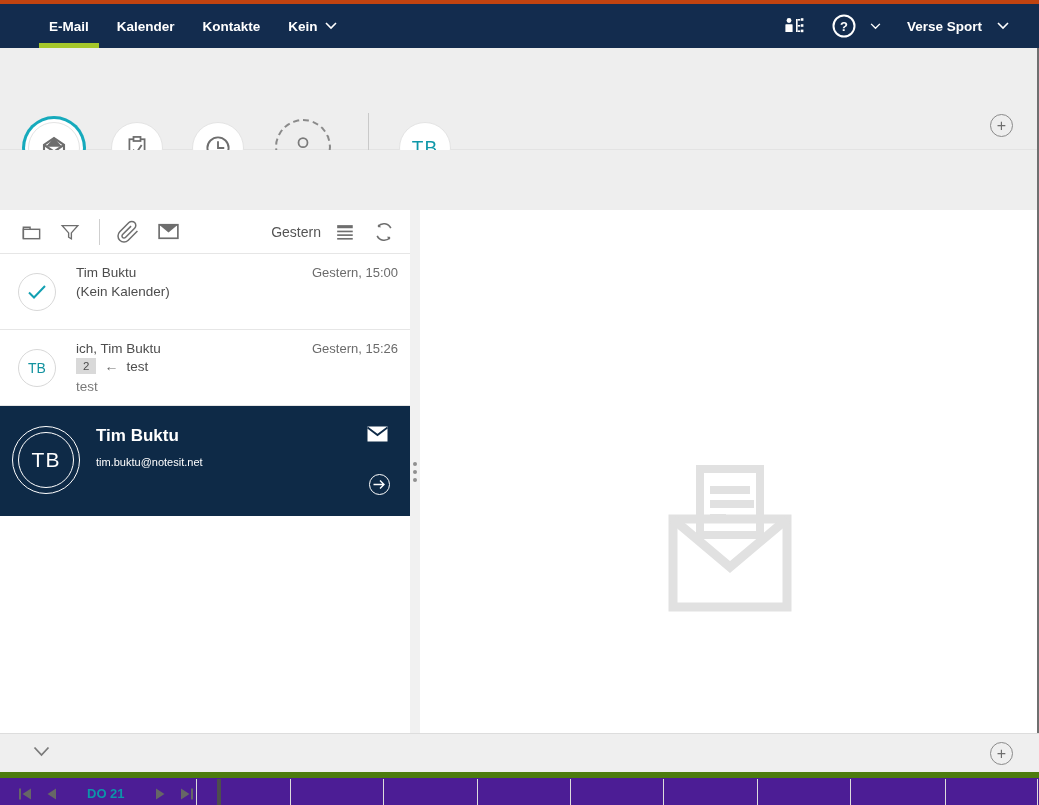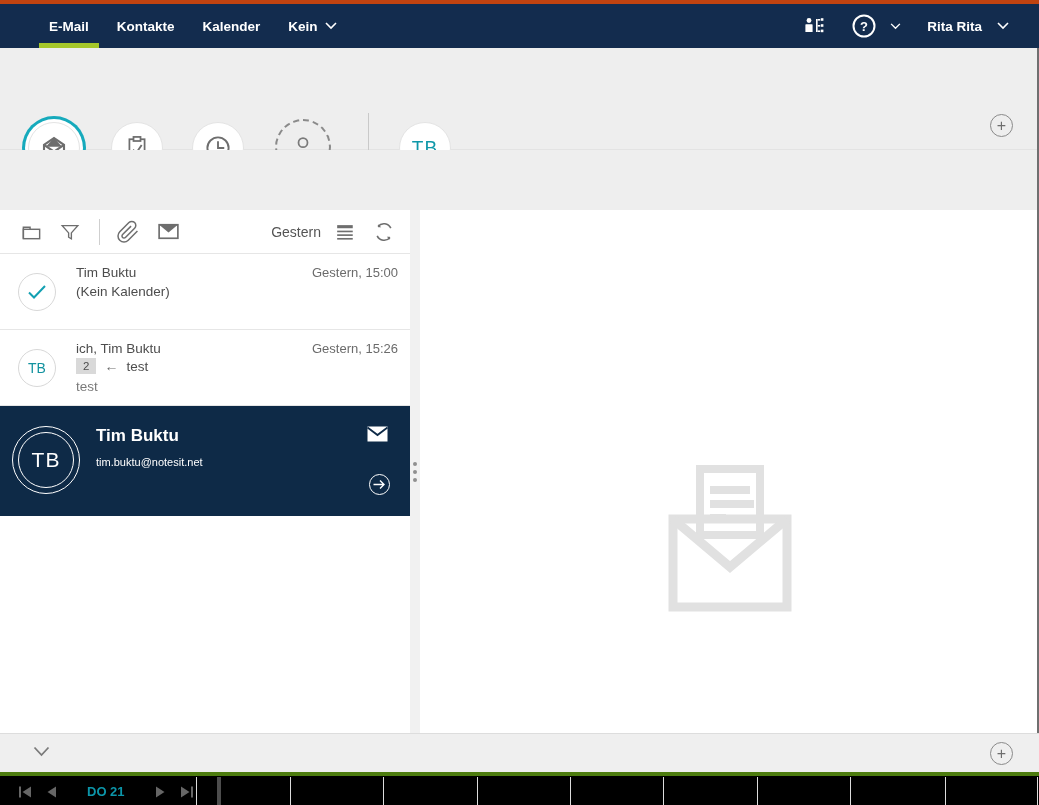--- a/index.html
+++ b/index.html
@@ -84,21 +84,21 @@
 
   
   .edge-strip { position:absolute; right:0; top:48px; width:2px; height:757px; background:#6f6f6f; }
 
   
   .bottombar { position:absolute; left:0; top:733px; width:100%; height:39px; background:#efefef; border-top:1px solid #ddd; }
   .collapse-down { position:absolute; left:33px; top:12px; color:#7a7a7a; cursor:pointer; }
   .add-btn { position:absolute; right:26px; top:8px; width:23px; height:23px; border-radius:50%; border:1px solid #8a8a8a; color:#6e6e6e; display:flex; align-items:center; justify-content:center; font-size:16px; line-height:1; cursor:pointer; }
 
   
-  .timeline { position:absolute; left:0; top:772px; width:100%; height:33px; background:#000000; border-top:4px solid #4d7c0f;padding-left:41px; }
+  .timeline { position:absolute; left:0; top:772px; width:100%; height:33px; background:#4c1d95; border-top:6px solid #4d7c0f;padding-left:41px; }
   .tl-nav { position:absolute; left:18px; top:8px; display:flex; align-items:center; gap:14px; color:#666; }
   .tl-daylabel { color:#0c95a9; font-size:13px; font-weight:bold; margin:0 16px; }
   .tl-grid-line { position:absolute; top:1px; width:1px; height:28px; background:#dcdcdc; }
   .tl-nowbar { position:absolute; left:217px; top:1px; width:4px; height:28px; background:#4d4d4d; }
   .tl-bottom { position:absolute; left:0; top:29px; width:100%; height:4px; background:#3f3f3f; }
 
   svg { display:block; }
 </style>
 </head>
 <body>
@@ -106,24 +106,24 @@
 <div class="page">
 
   <div class="topstripe"></div>
 
   <div class="navbar">
     <div class="nav-left">
       <div class="nav-item active">
         <span>E-Mail</span>
       </div>
       <div class="nav-item">
+        <span>Kalender</span>
+      </div>
+      <div class="nav-item">
         <span>Kontakte</span>
-      </div>
-      <div class="nav-item">
-        <span>Kalender</span>
       </div>
       <div class="nav-item">
         <span>Kein</span>
         <span class="chev">
           <svg width="12" height="8" viewBox="0 0 12 8">
               <path d="M1 1l5 5 5-5" fill="none" stroke="#fff" stroke-width="1.6"></path>
             </svg>
         </span>
       </div>
     </div>
@@ -148,21 +148,21 @@
             <text x="13" y="18" text-anchor="middle" font-size="13" font-weight="bold" fill="#fff" font-family="Liberation Sans, sans-serif">?</text>
           </svg>
         </span>
         <span class="chev">
           <svg width="11" height="7" viewBox="0 0 12 8">
               <path d="M1 1l5 5 5-5" fill="none" stroke="#fff" stroke-width="1.6"></path>
             </svg>
         </span>
       </div>
       <div class="user-menu">
-        <span>Rita Rita</span>
+        <span>Verse Sport</span>
         <span class="chev">
           <svg width="12" height="8" viewBox="0 0 12 8">
               <path d="M1 1l5 5 5-5" fill="none" stroke="#fff" stroke-width="1.6"></path>
             </svg>
         </span>
       </div>
     </div>
   </div>
 
   <div class="launcher">

